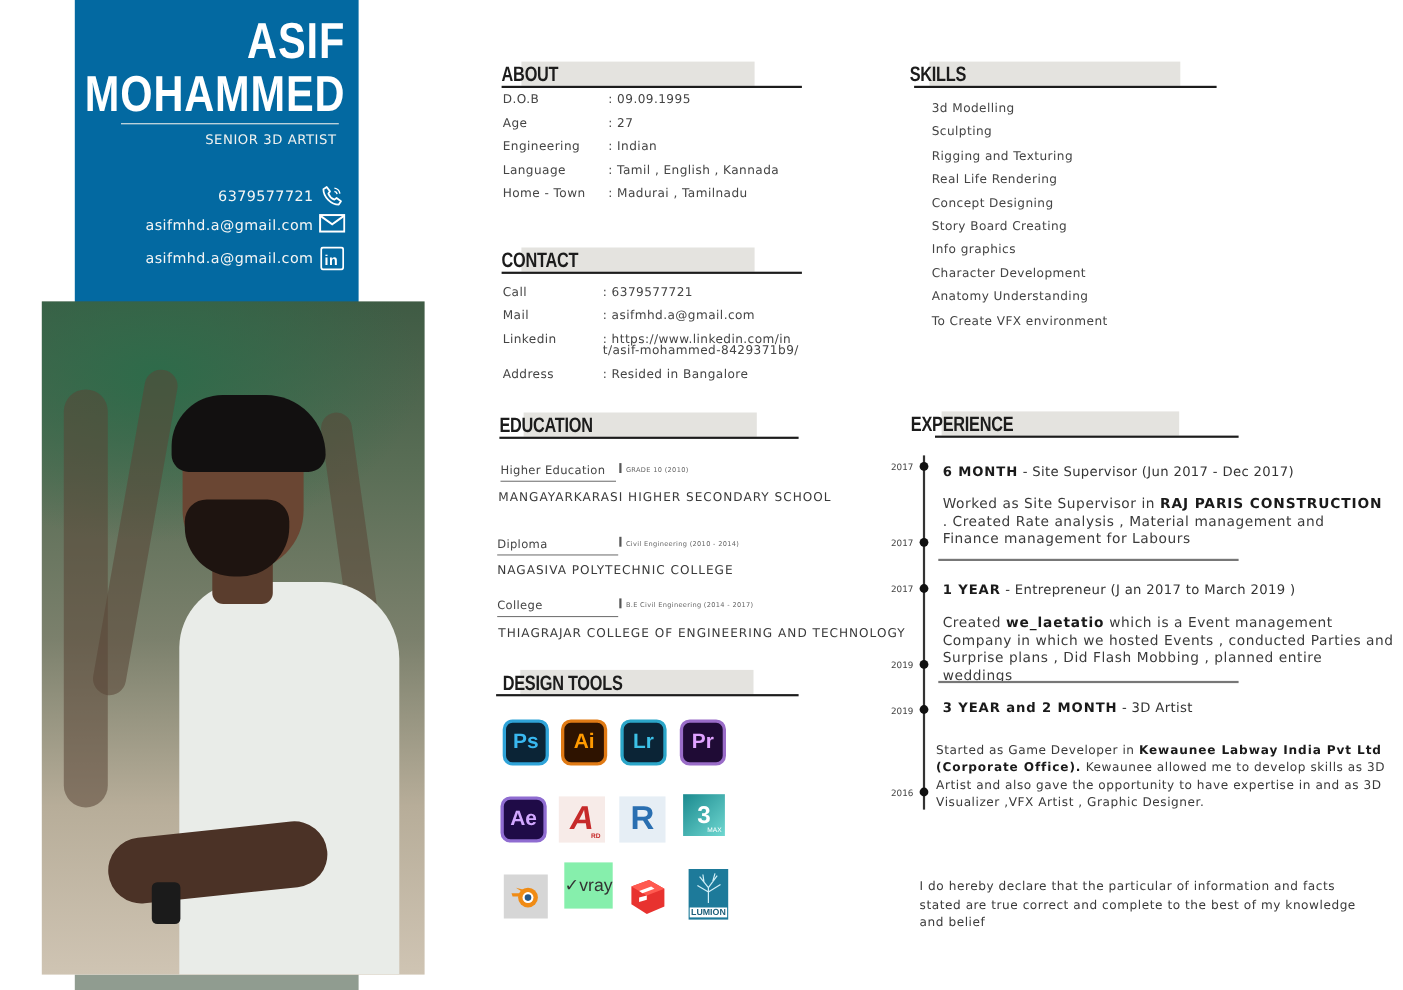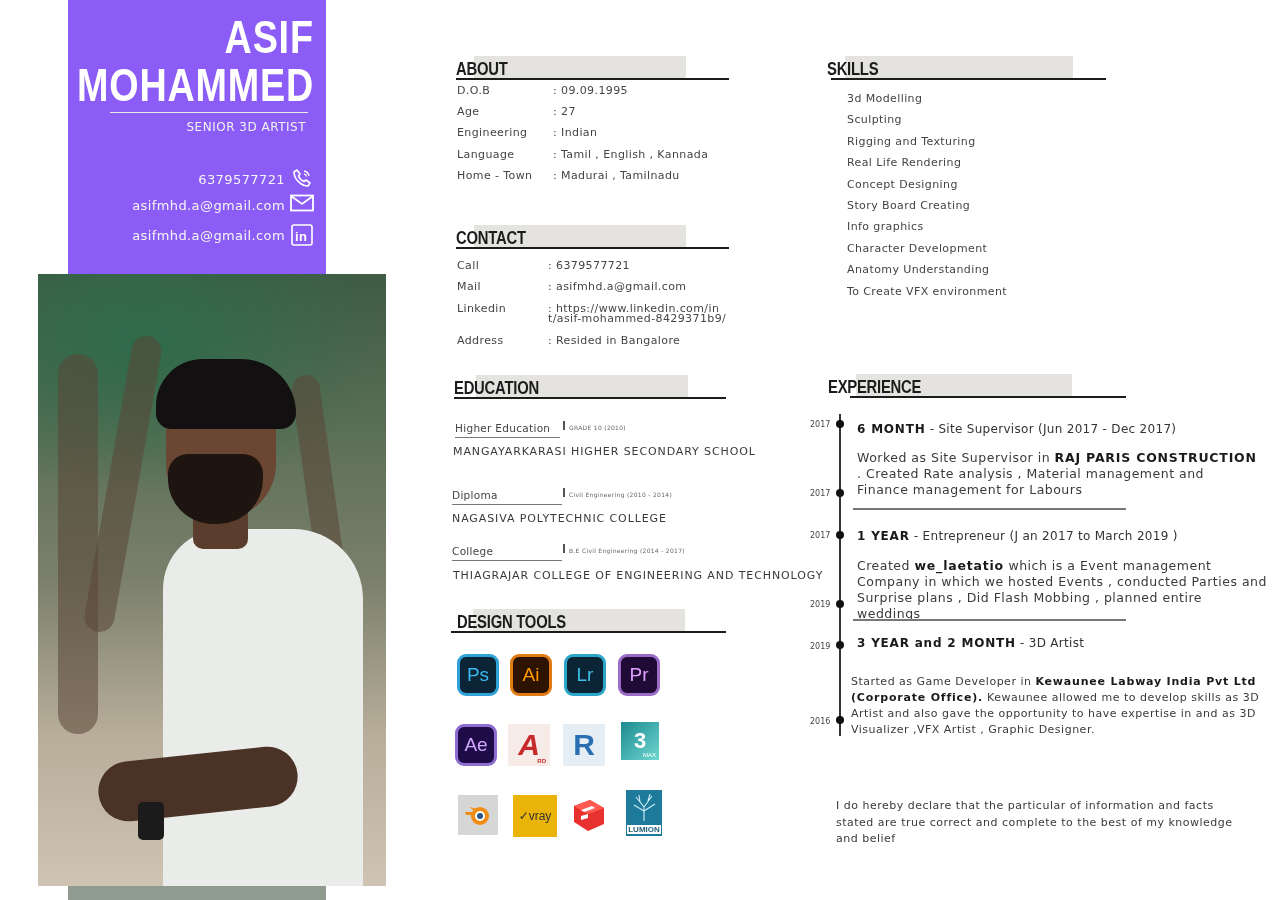--- a/index.html
+++ b/index.html
@@ -1,19 +1,19 @@
 <!DOCTYPE html>
 <html><head>
 <meta charset="utf-8">
 <style>
   * { box-sizing: border-box; margin: 0; padding: 0; }
   html, body { width: 1275px; height: 900px; overflow: hidden; background: #ffffff; }
   body { position: relative; font-family: "DejaVu Sans", sans-serif; color: #3a3a3a; }
 
-  .sidebar { position: absolute; left: 68px; top: 0; width: 258px; height: 275px; background: #8b5cf6; }
+  .sidebar { position: absolute; left: 68px; top: 0; width: 258px; height: 275px; background: #0369a1; }
   .sidebar-bottom { position: absolute; left: 68px; top: 886px; width: 258px; height: 14px; background: #909c90; }
   .name { position: absolute; right: 12px; text-align: right; color: #ffffff; font-family: "Liberation Sans", sans-serif; font-weight: bold; letter-spacing: 1px; transform: scaleX(0.82); transform-origin: right center; }
   .name.first { top: 10px; font-size: 46px; }
   .name.last { top: 58px; font-size: 46px; }
   .name-rule { position: absolute; left: 42px; top: 112px; width: 198px; height: 1px; background: #e8ece8; }
   .role { position: absolute; right: 20px; top: 120px; font-size: 12px; color: #f0f2f0; letter-spacing: 0.5px; font-family: "DejaVu Sans", sans-serif; }
   .contact-row { position: absolute; right: 12px; display: flex; align-items: center; gap: 5px; color: #f5f6f5; font-size: 13px; letter-spacing: 0.4px; }
   .contact-row .ico { width: 24px; height: 22px; display: flex; justify-content: center; }
   .c1 { top: 168px; } .c2 { top: 194px; } .c3 { top: 224px; }
 
@@ -42,21 +42,21 @@
   .skills li { list-style: none; font-size: 11px; color: #444; letter-spacing: 0.4px; height: 21.4px; }
 
   .edu-label { position: absolute; font-size: 10.5px; color: #444; letter-spacing: 0.3px; }
   .edu-label .lbl { display: inline-block; border-bottom: 1px solid #777; padding-bottom: 3px; }
   .edu-label .small { position: absolute; font-size: 6px; color: #666; top: 2px; white-space: nowrap; }
   .edu-label .bar { position: absolute; top: -1px; width: 2px; height: 9px; background: #555; }
   .edu-school { position: absolute; font-size: 11px; color: #3a3a3a; letter-spacing: 0.9px; white-space: nowrap; }
 
   .tools { position: absolute; left: 455px; top: 652px; }
   .tool { position: absolute; width: 42px; height: 42px; display: flex; align-items: center; justify-content: center; font-family: "Liberation Sans", sans-serif; font-size: 19px; }
-  .adobe { border-radius: 9px; border: 3px solid; }
+  .adobe { border-radius: 9px; border: 3px solid; font-weight: bold; }
 
   .timeline-line { position: absolute; left: 839px; top: 414px; width: 2px; height: 322px; background: #333; }
   .dot { position: absolute; left: 836px; width: 8px; height: 8px; border-radius: 50%; background: #111; }
   .year { position: absolute; left: 810px; font-size: 8px; color: #444; }
   .exp-title { position: absolute; left: 857px; font-size: 12px; color: #333; letter-spacing: 0.3px; white-space: nowrap; }
   .exp-title b { font-weight: bold; color: #1a1a1a; letter-spacing: 0.8px; }
   .exp-body { position: absolute; font-size: 12.5px; color: #3a3a3a; line-height: 16px; letter-spacing: 0.5px; }
   .exp-body b { color: #1a1a1a; letter-spacing: 0.8px; }
   .exp-sep { position: absolute; left: 853px; width: 273px; height: 2px; background: #777; }
 
@@ -221,21 +221,21 @@
 
   <div class="tool" style="left:3px;top:143px;width:40px;height:40px;background:#d6d6d6;">
     <svg width="30" height="26" viewBox="0 0 30 26">
         <circle cx="17" cy="14" r="9" fill="#f08b14"></circle>
         <circle cx="17" cy="14" r="5" fill="#fff"></circle>
         <circle cx="17" cy="14" r="3" fill="#265787"></circle>
         <path d="M2 10 L12 10 L10 13 L3 13 Z" fill="#f08b14"></path>
         <path d="M6 5 L14 7 L12 9 Z" fill="#f08b14"></path>
       </svg>
   </div>
-  <div class="tool" style="left:58px;top:143px;width:44px;height:42px;background:#eab308;color:#333;font-size:12px;">✓vray</div>
+  <div class="tool" style="left:58px;top:132px;width:44px;height:42px;background:#86efac;color:#333;font-size:16px;">✓vray</div>
   <div class="tool" style="left:114px;top:143px;width:40px;height:40px;">
     <svg width="38" height="38" viewBox="0 0 38 38">
         <path d="M4 10 L20 4 L34 12 L34 28 L18 35 L4 26 Z" fill="#e8322f"></path>
         <path d="M4 10 L20 4 L34 12 L18 18 Z" fill="#ff5a50"></path>
         <path d="M11 14 L22 10 L25 12 L14 16 Z M11 20 L18 18 L18 22 L11 24 Z" fill="#ffffff"></path>
       </svg>
   </div>
   <div class="tool" style="left:171px;top:138px;width:36px;height:46px;background:#1d7a9a;color:#fff;font-size:8px;font-weight:bold;align-items:flex-end;padding-bottom:2px;">
     <svg style="position:absolute;left:4px;top:3px;" width="28" height="28" viewBox="0 0 28 28">
         <path d="M14 28 L14 14 M14 14 L6 4 M14 14 L22 3 M14 18 L4 12 M14 18 L25 11 M10 9 L9 2 M18 8 L20 1" stroke="#cfeef7" stroke-width="1.1" fill="none"></path>

